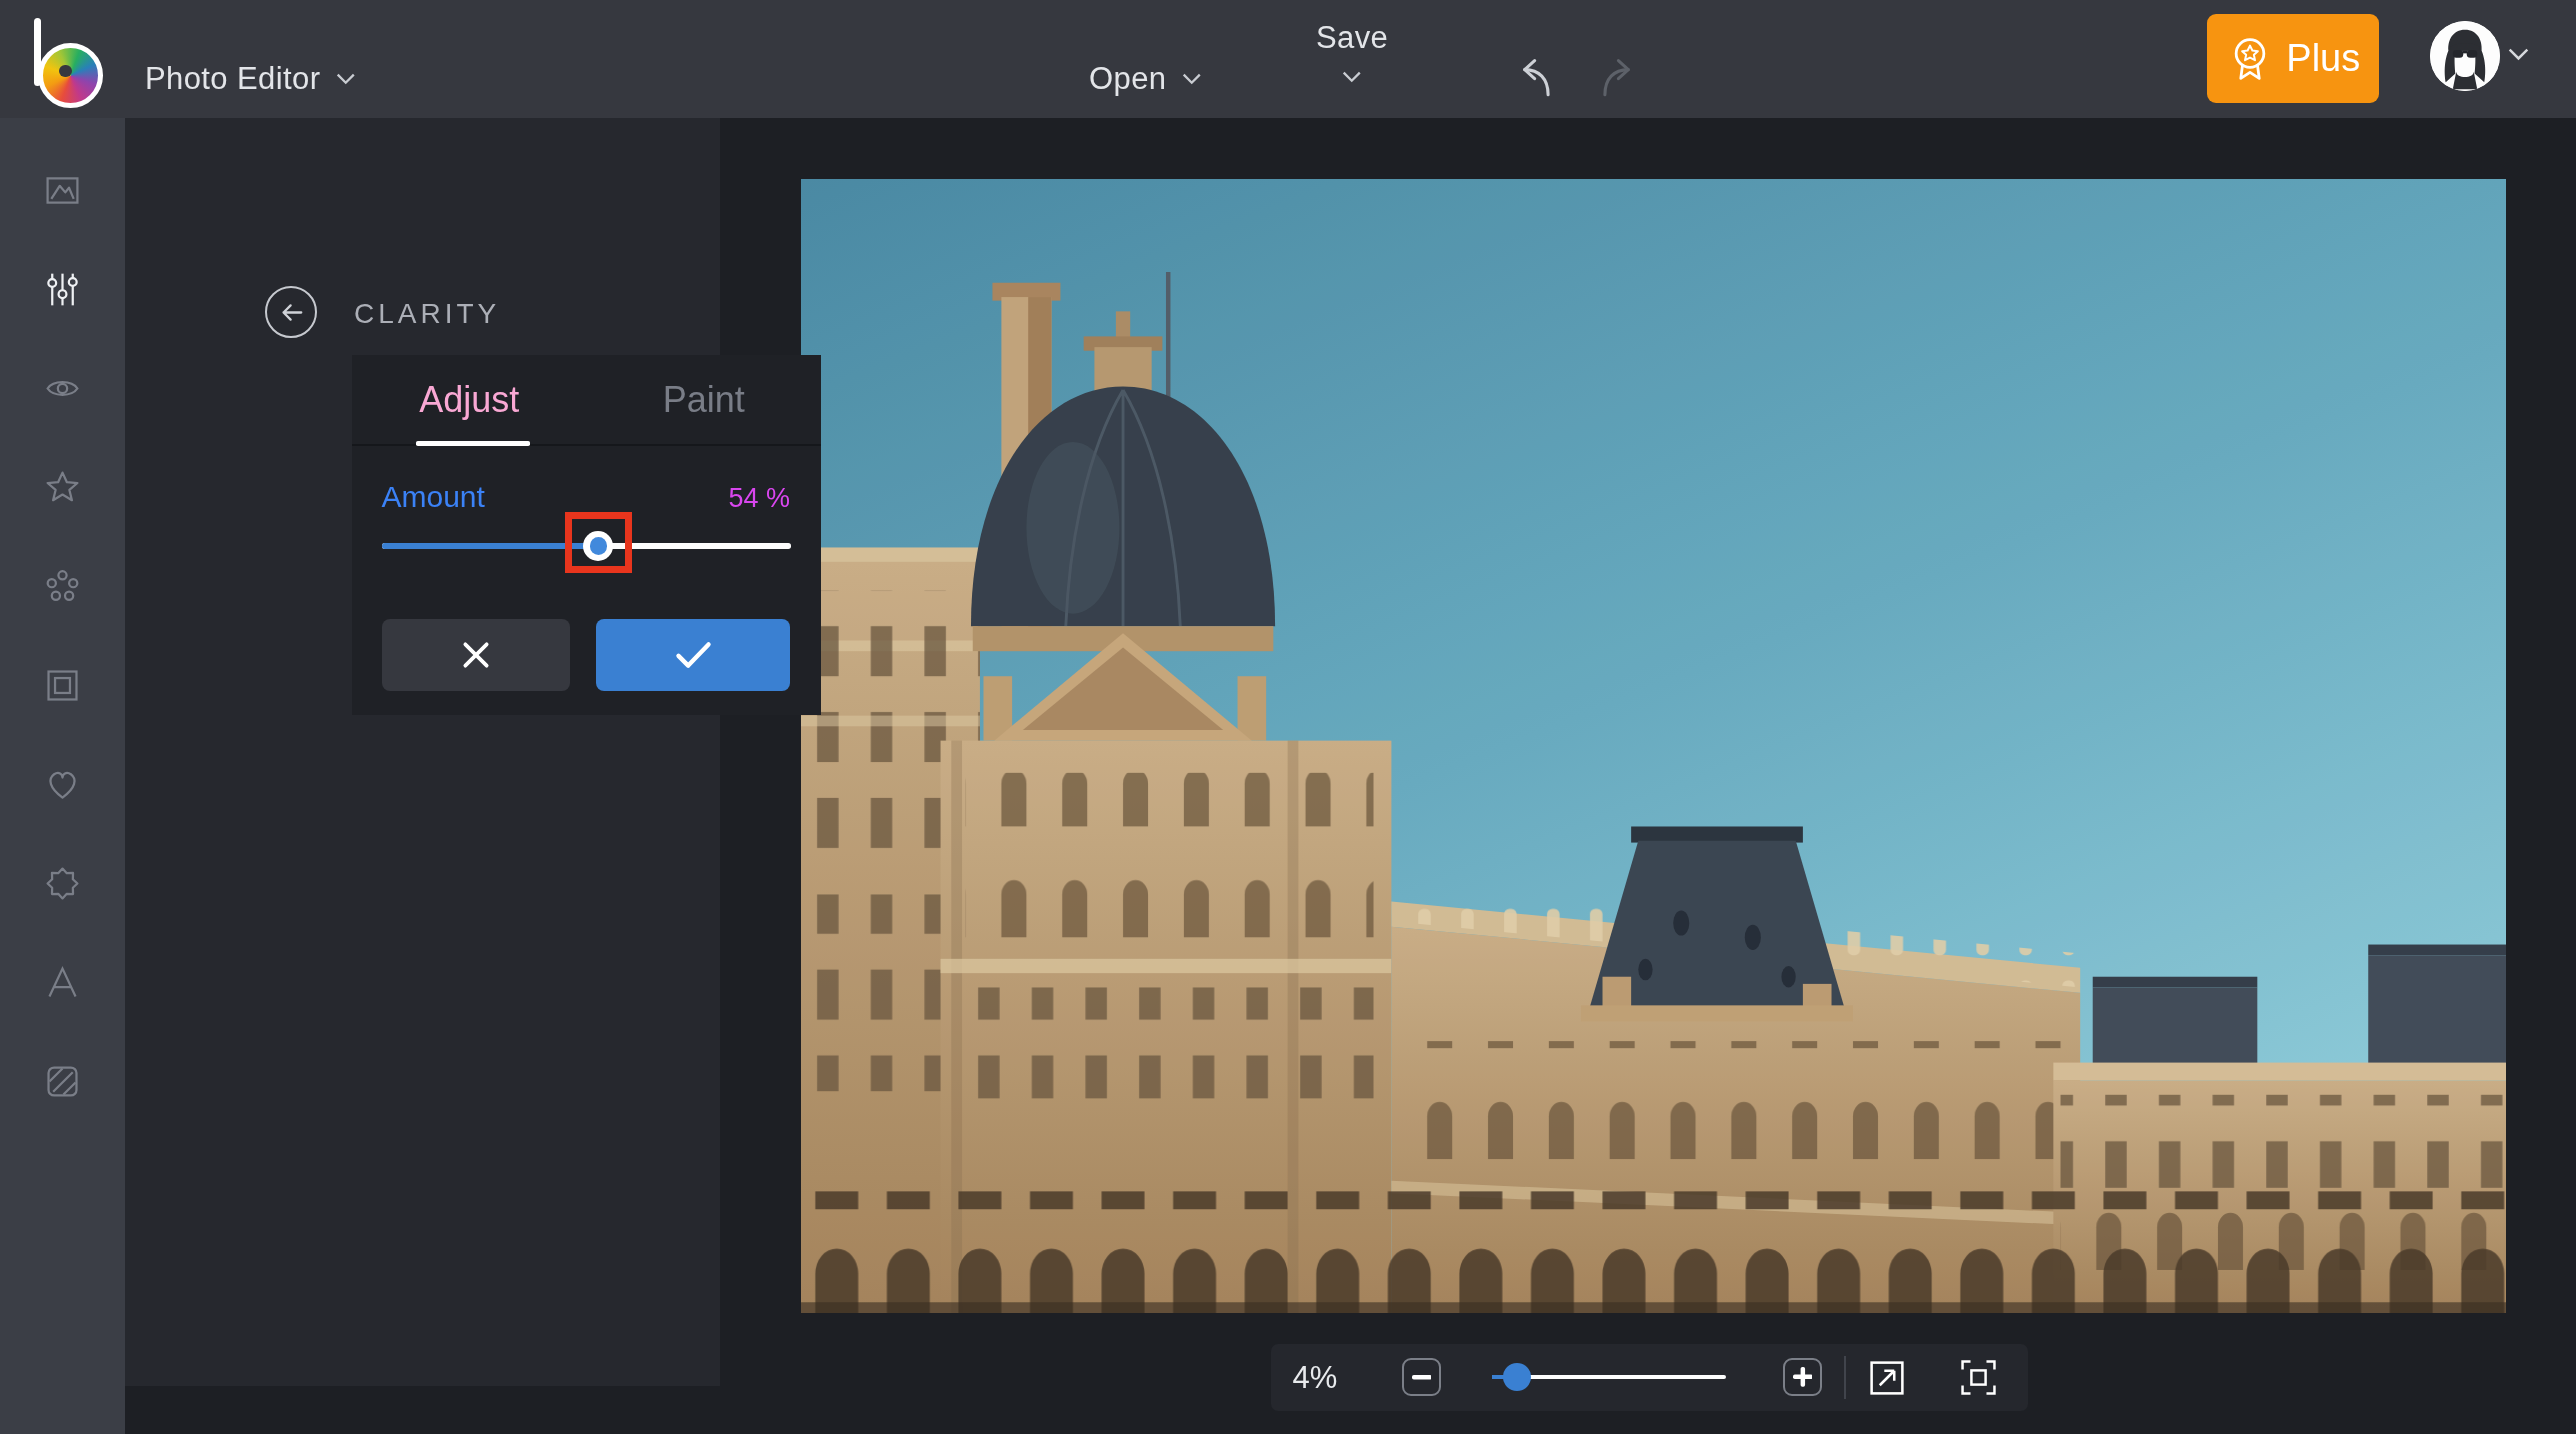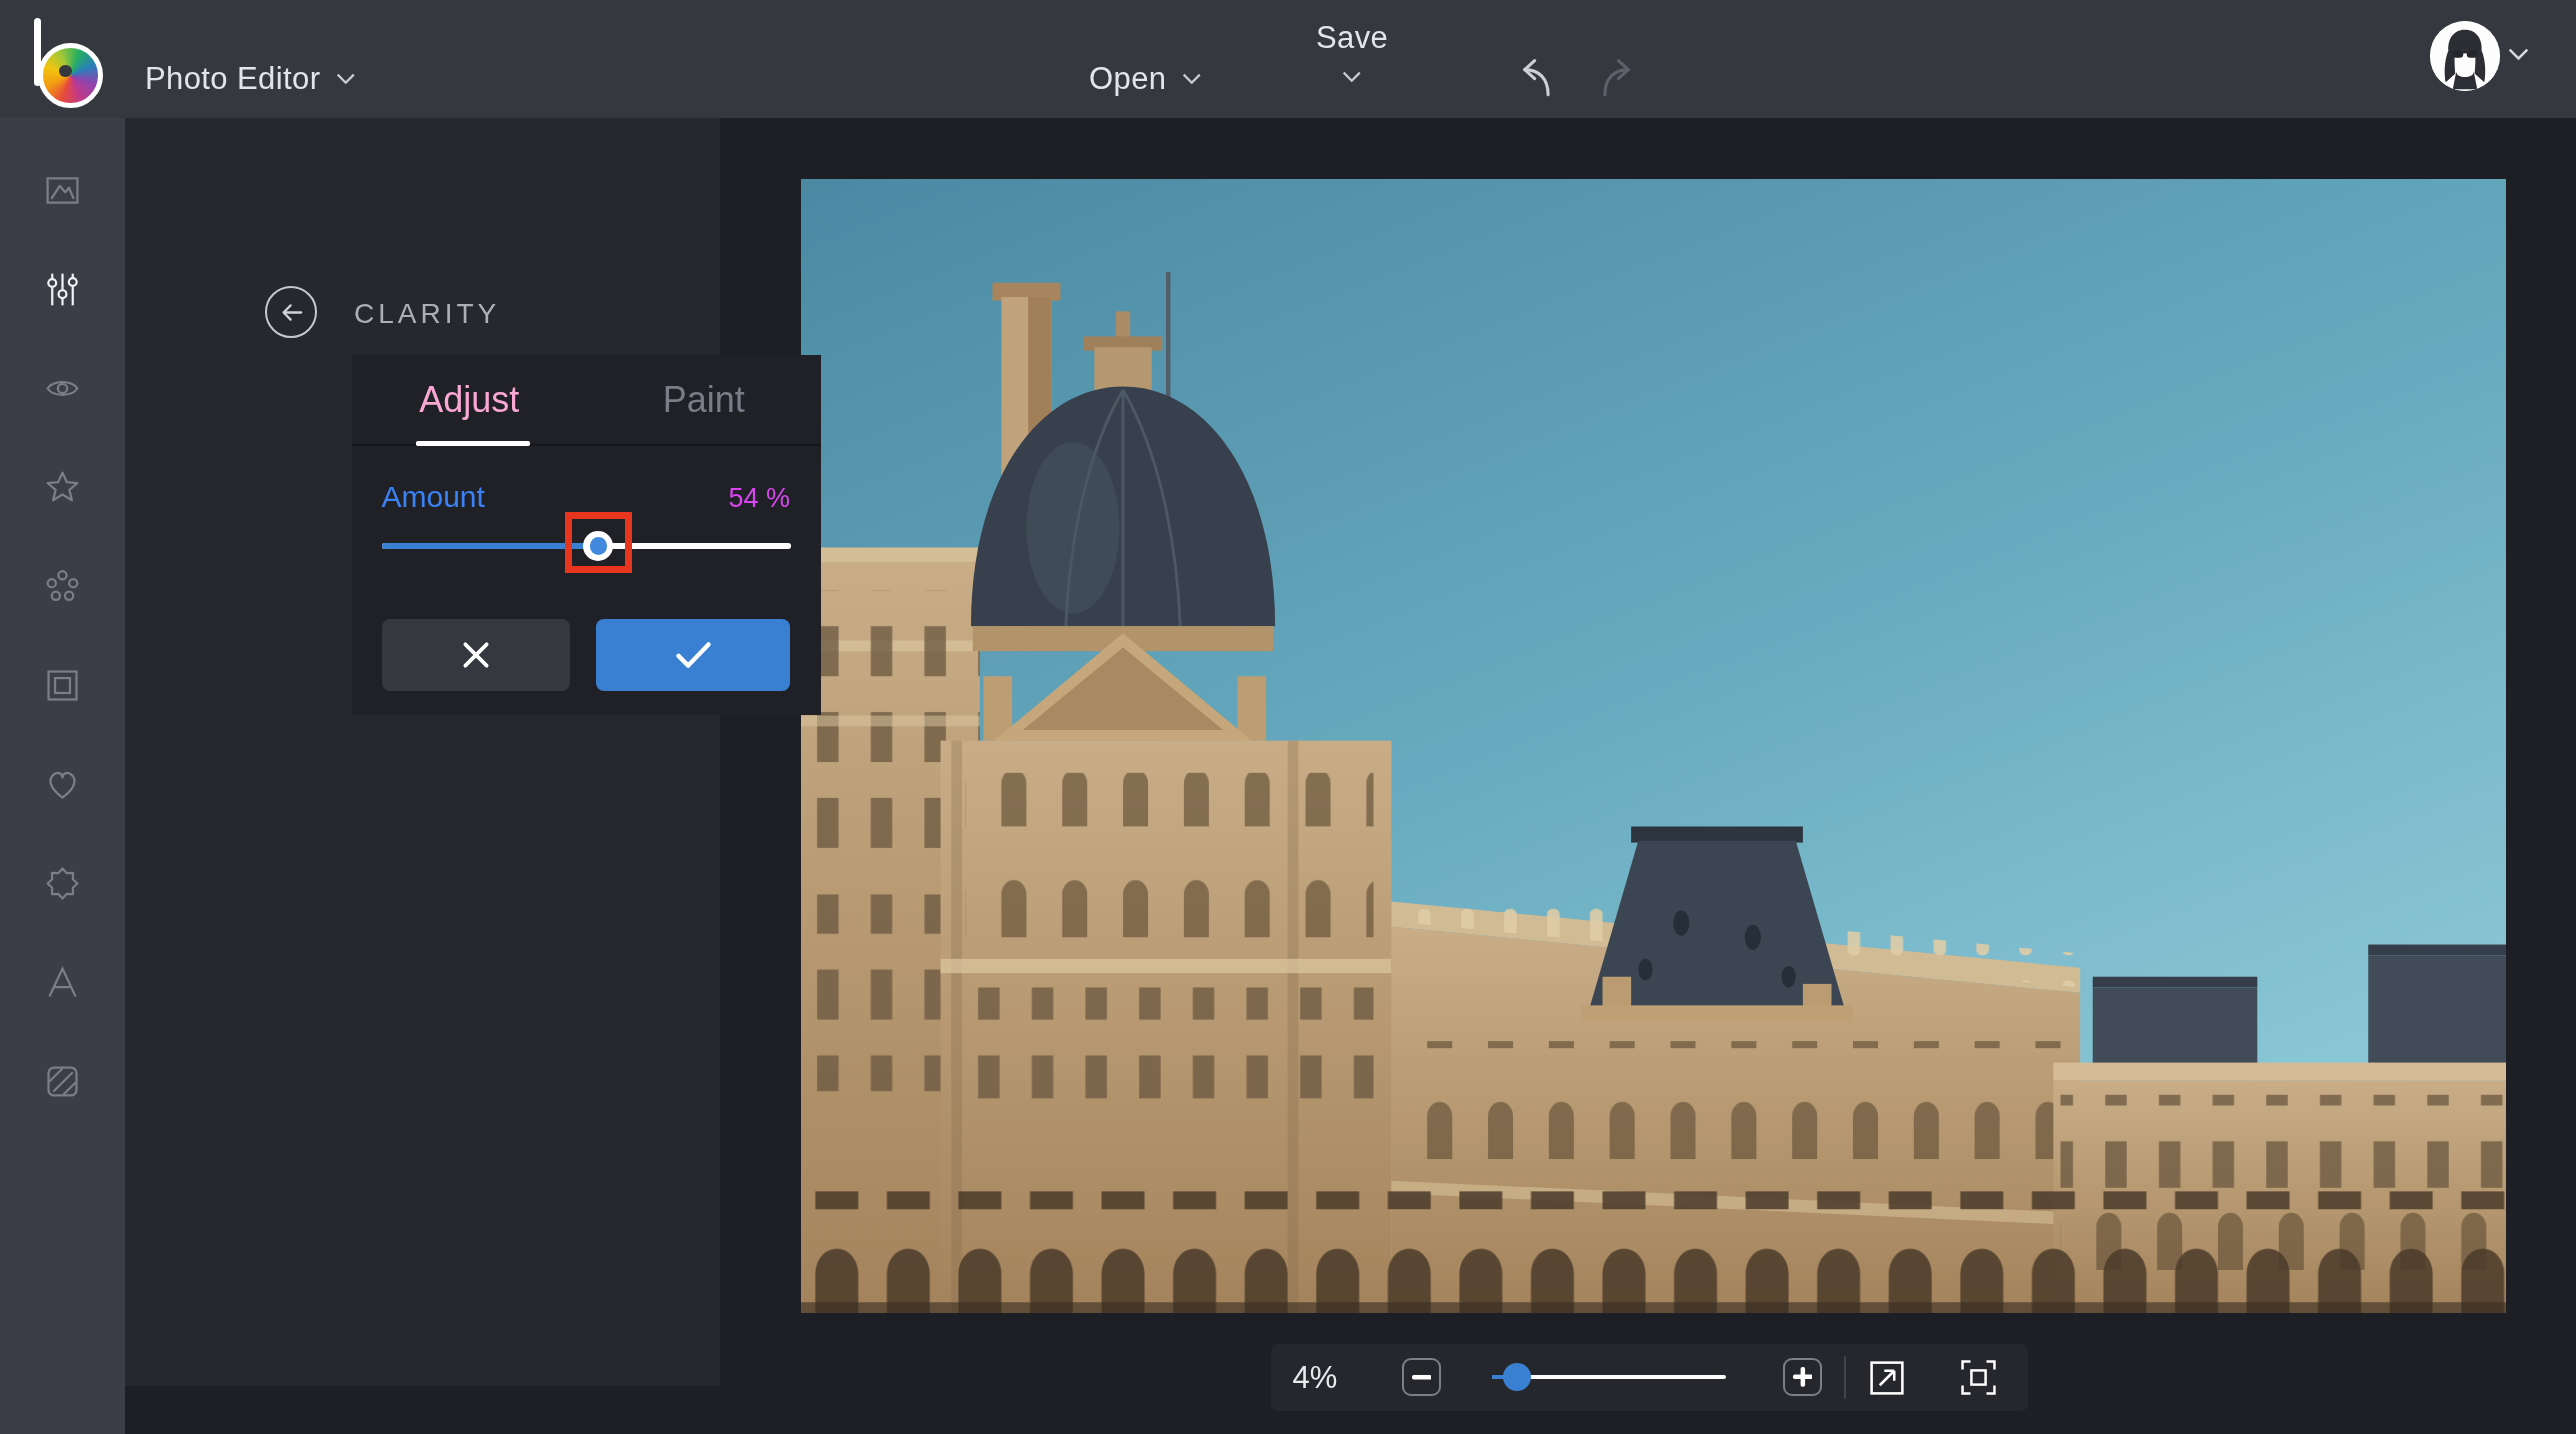--- a/index.html
+++ b/index.html
@@ -119,20 +119,28 @@
         <path d="M14,14 L25,4 M14,14 L25,24" fill="none" stroke="#cdd0d6" stroke-width="3.4" stroke-linecap="round"></path>
       </svg>
     </div>
     <div class="tb-item tb-redo" style="left:1594px;">
       <svg width="47" height="45" viewBox="0 0 52 50">
         <path d="M12,42 C12,24 22,14 38,14" fill="none" stroke="#5d6169" stroke-width="3.4" stroke-linecap="round"></path>
         <path d="M38,14 L27,4 M38,14 L27,24" fill="none" stroke="#5d6169" stroke-width="3.4" stroke-linecap="round"></path>
       </svg>
     </div>
 
+    <div class="plus-btn">
+      <svg width="48" height="50" viewBox="0 0 52 54">
+        <circle cx="26" cy="21" r="15" fill="none" stroke="#fff" stroke-width="3"></circle>
+        <path d="M26,12.5 L28.6,17.8 L34.5,18.5 L30.2,22.5 L31.4,28.3 L26,25.4 L20.6,28.3 L21.8,22.5 L17.5,18.5 L23.4,17.8 Z" fill="none" stroke="#fff" stroke-width="2.2" stroke-linejoin="round"></path>
+        <path d="M18,33 L16,48 L26,41.5 L36,48 L34,33" fill="none" stroke="#fff" stroke-width="3" stroke-linejoin="round"></path>
+      </svg>
+      <span>Plus</span>
+    </div>
 
     <div class="avatar">
       <svg width="70" height="70" viewBox="0 0 80 80">
         <circle cx="40" cy="40" r="40" fill="#fdfdfd"></circle>
         <path d="M40,10 C26,10 20,22 21,34 C15,48 17,66 18,70 L29,60 C29,60 27,42 29,34 L51,34 C53,42 51,60 51,60 L62,70 C63,66 65,48 59,34 C60,22 54,10 40,10 Z" fill="#2c2e33"></path>
         <path d="M23,30 C30,24 50,24 57,30 L56,34 L24,34 Z" fill="#2c2e33"></path>
         <rect x="26" y="33" width="12" height="9" rx="4" fill="#24262b"></rect>
         <rect x="42" y="33" width="12" height="9" rx="4" fill="#24262b"></rect>
         <rect x="37" y="34" width="6" height="3" fill="#24262b"></rect>
         <path d="M30,58 C30,66 50,66 50,58 L54,78 L26,78 Z" fill="#2c2e33"></path>

